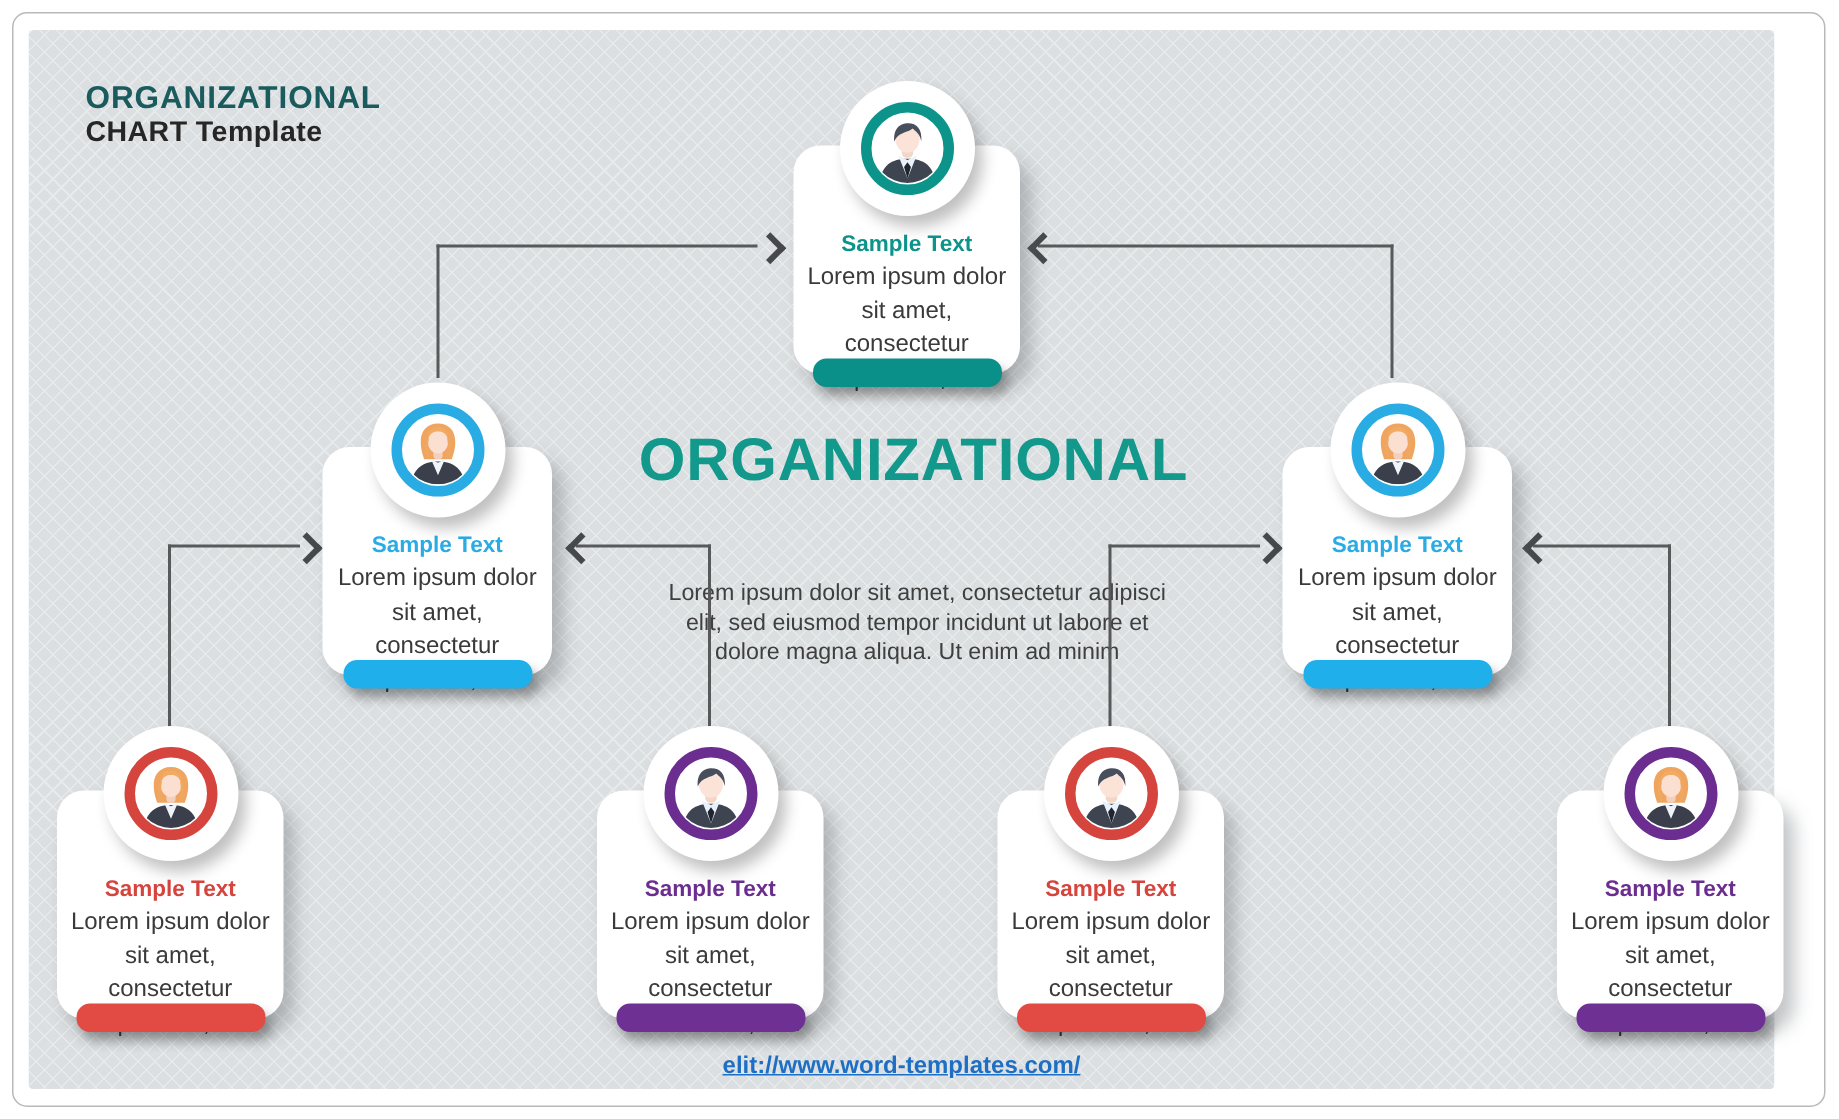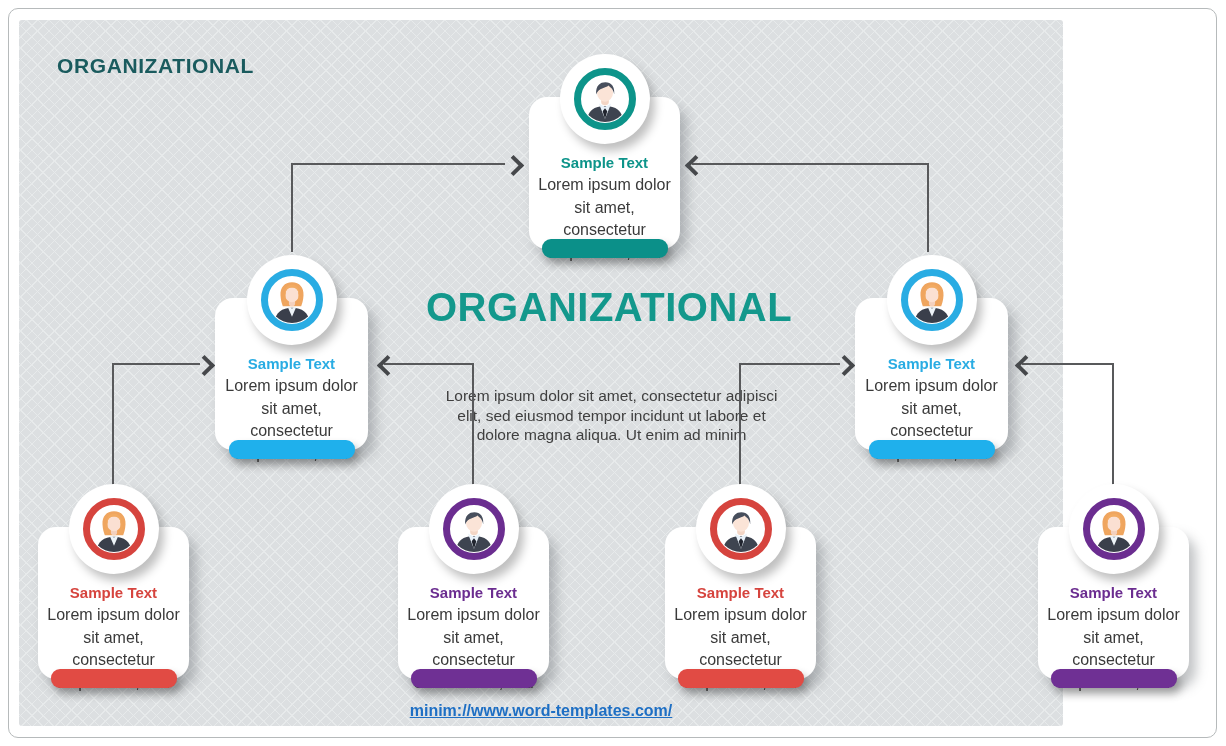--- a/index.html
+++ b/index.html
@@ -1,20 +1,20 @@
 <!DOCTYPE html>
 <html><head>
 <meta charset="utf-8">
 <style>
   html,body{margin:0;padding:0;background:#fff;}
   .page{position:relative;width:1226px;height:746px;background:#ffffff;overflow:hidden;
         font-family:"Liberation Sans",sans-serif;}
   .frame-border{position:absolute;left:8px;top:8px;right:9px;bottom:8px;
         border:1px solid #b6babb;border-radius:10px;}
-  .canvas{position:absolute;left:19px;top:20px;width:1044px;height:706px;border-radius:3px;
+  .canvas{position:absolute;left:19px;top:20px;width:1164px;height:706px;border-radius:3px;
         background-color:#dcdfe1;
         background-image:
           repeating-linear-gradient(45deg,#e7eaeb 0 1px,rgba(0,0,0,0) 1px 8px),
           repeating-linear-gradient(-45deg,#e7eaeb 0 1px,rgba(0,0,0,0) 1px 8px);}
 
   .hdr{position:absolute;left:38px;top:34px;line-height:1.15;}
   .hdr-line1{font-size:21px;font-weight:800;letter-spacing:.6px;}
   .hdr-line2{font-size:19px;font-weight:700;color:#262626;letter-spacing:.3px;}
 
   .center-title{position:absolute;left:385px;top:262px;width:410px;text-align:center;
@@ -59,20 +59,21 @@
 </style>
 </head>
 <body>
 
 <div class="page">
   <div class="frame-border"></div>
   <div class="canvas">
 
     <div class="hdr">
       <div class="hdr-line1" style="color: rgb(26, 91, 94);">ORGANIZATIONAL</div>
+      <div class="hdr-line2">CHART Template</div>
     </div>
 
     <div class="center-title" style="color: rgb(19, 152, 140);">
       <div>ORGANIZATIONAL</div>
     </div>
     <div class="center-para">Lorem ipsum dolor sit amet, consectetur adipisci elit, sed eiusmod tempor incidunt ut labore et dolore magna aliqua. Ut enim ad minim</div>
 
     <div class="line" style="left:272px;top:143px;width:2px;height:89px;"></div>
     <div class="line" style="left:272px;top:143px;width:214px;height:2px;"></div>
     <div class="chev chev-right" style="left:487px;top:138px;"></div>
@@ -246,17 +247,17 @@
               </svg>
           </div>
         </div>
       </div>
       <div class="card-title" style="color: rgb(107, 45, 144);">Sample Text</div>
       <div class="card-body">Lorem ipsum dolor sit amet, consectetur adipisci elit, sed</div>
       <div class="pill" style="background: rgb(111, 48, 148);"></div>
     </div>
 
     <div class="footer">
-      <a href="#" style="color: rgb(30, 111, 196);">minim://www.word-templates.com/</a>
+      <a href="#" style="color: rgb(30, 111, 196);">elit://www.word-templates.com/</a>
     </div>
 
   </div>
 </div>
 
 </body></html>

